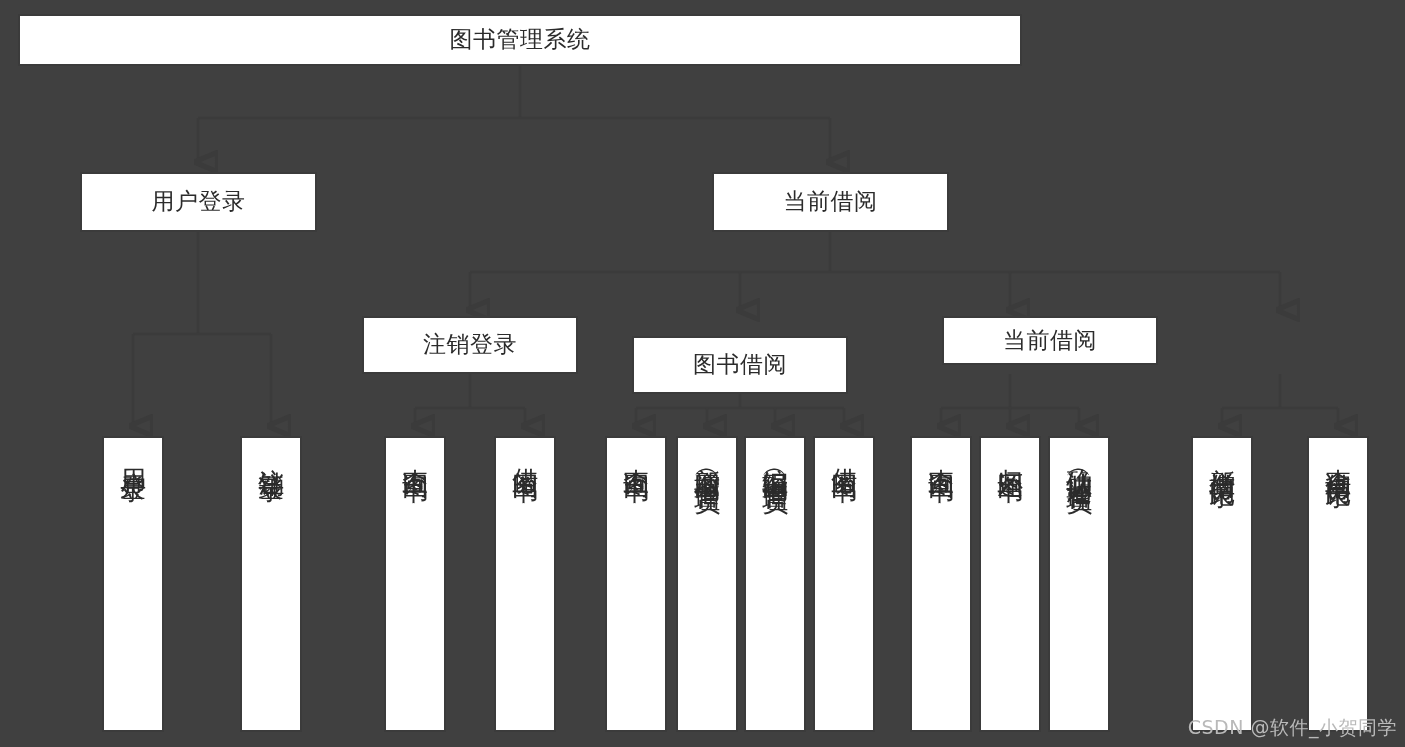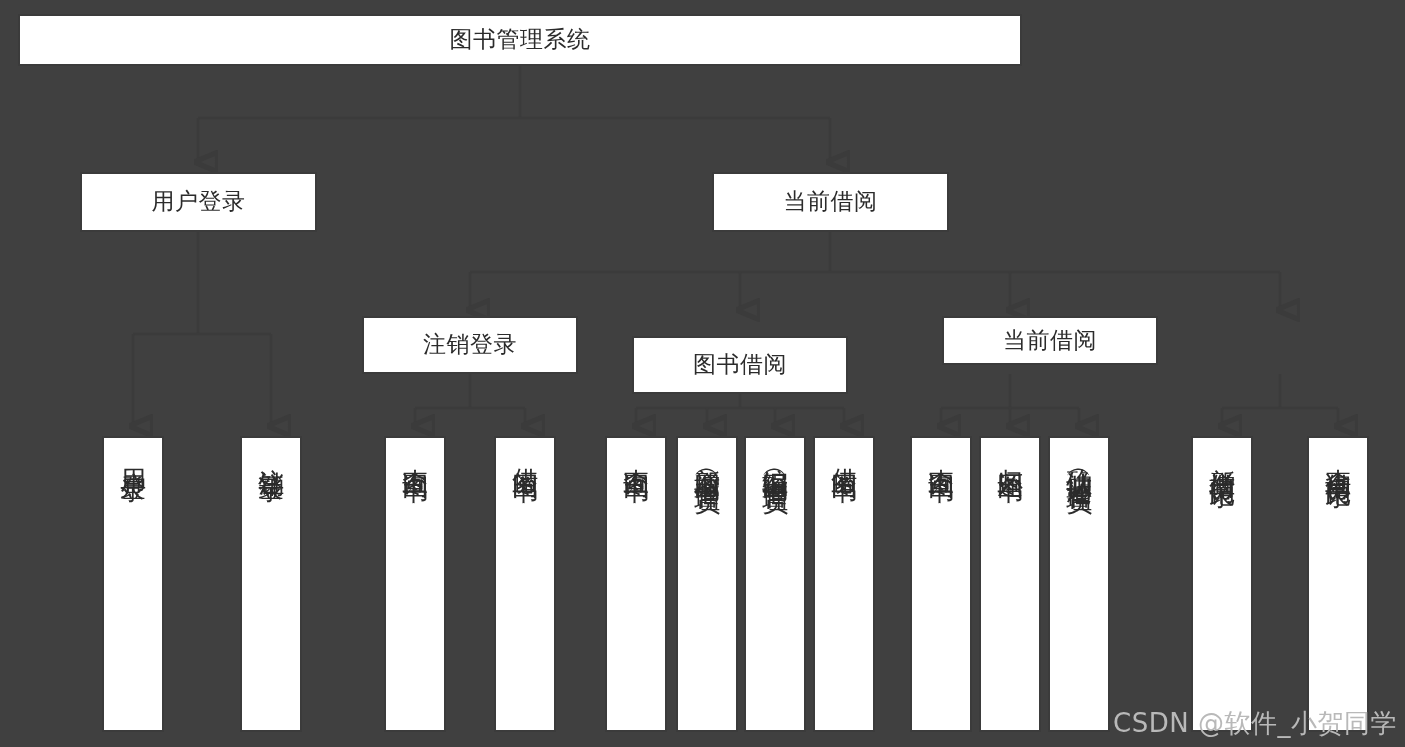--- a/index.html
+++ b/index.html
@@ -67,21 +67,21 @@
   .edge-svg line, .edge-svg path {
     stroke: #3b3b3b;
     stroke-width: 2.6;
     fill: none;
   }
   
   .watermark {
     position: absolute;
     right: 8px;
     bottom: 6px;
-    font-size: 26px;
+    font-size: 19px;
     color: #b9b9b9;
     letter-spacing: 0.5px;
     z-index: 5;
     white-space: nowrap;
   }
 </style>
 </head>
 <body>
 
 <div id="canvas">

